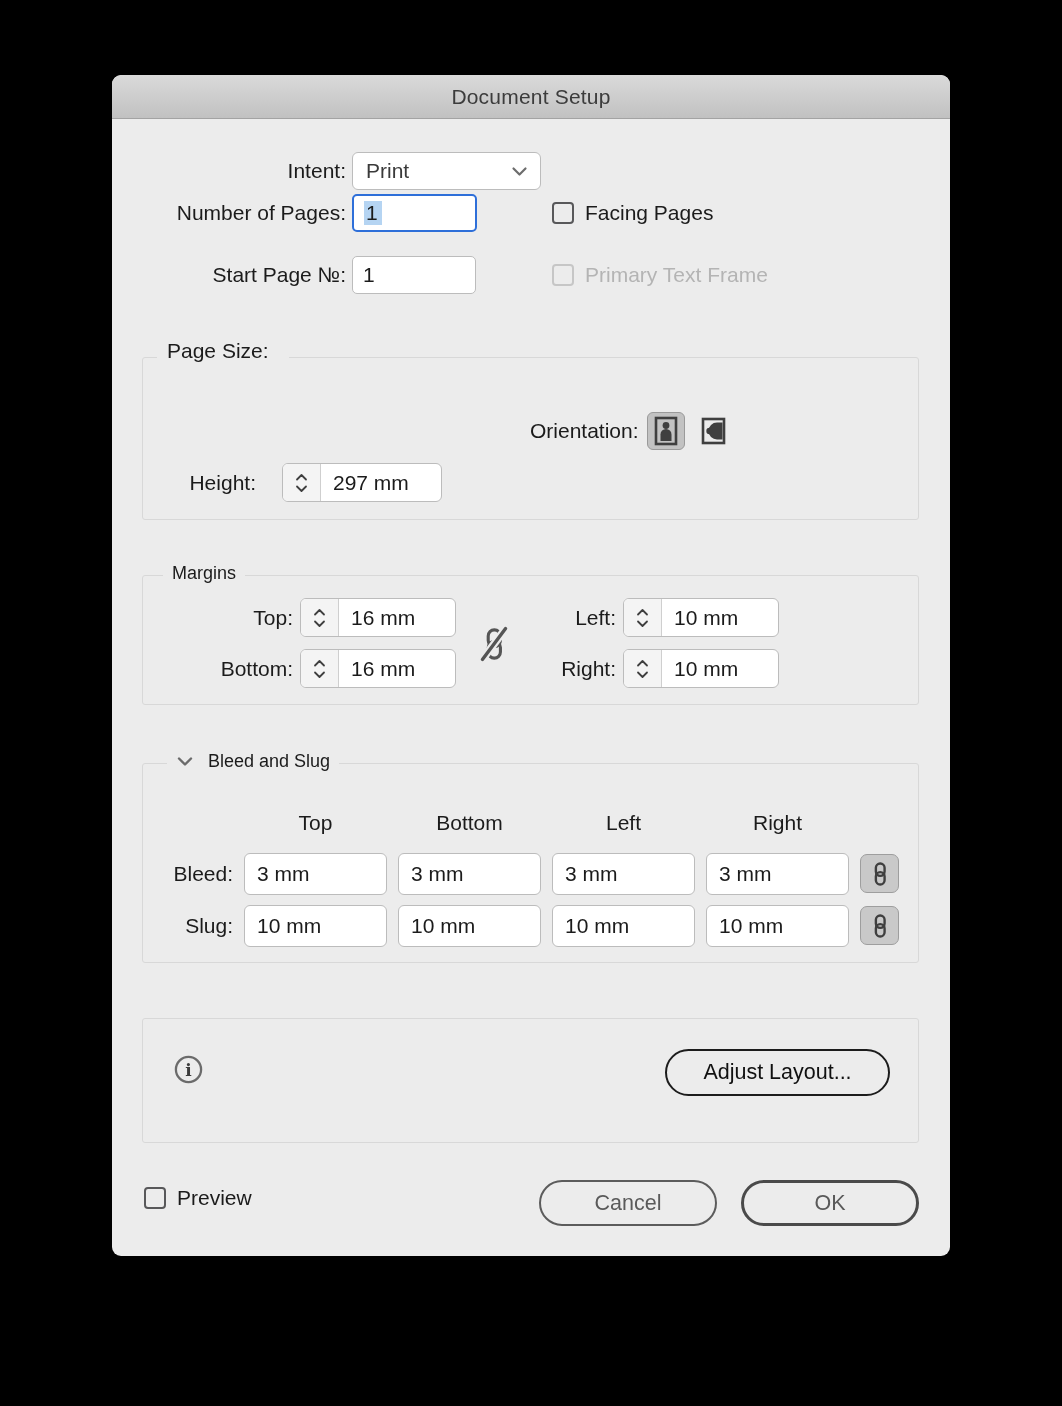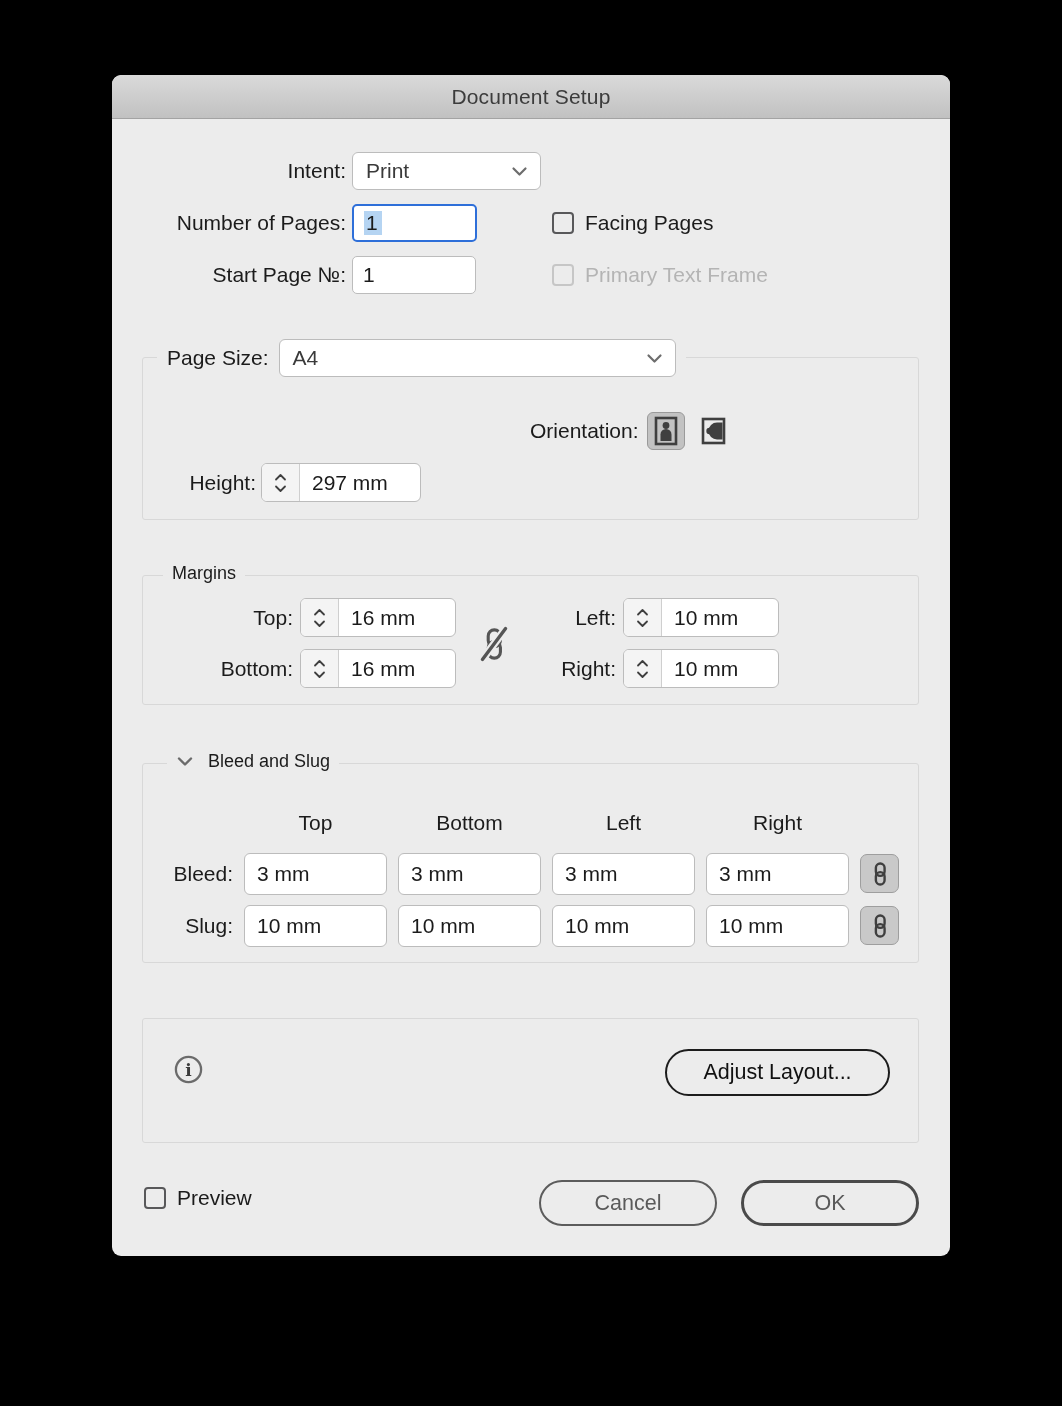--- a/index.html
+++ b/index.html
@@ -107,21 +107,21 @@
     <div class="select ctrl-gap" style="width:189px;">
       <span>Print</span>
       <span style="display:flex;">
         <svg width="17" height="11" viewBox="0 0 17 11">
             <path d="M2.5 2.5 L8.5 8.5 L14.5 2.5" fill="none" stroke="#6d6d6d" stroke-width="2.2" stroke-linecap="round" stroke-linejoin="round"></path>
           </svg>
       </span>
     </div>
   </div>
 
-  <div class="form-row" style="top:129px;">
+  <div class="form-row" style="top:119px;">
     <span class="lbl form-label">Number of Pages:</span>
     <div class="inputbox focused ctrl-gap" style="width:125px;">
       <span class="sel-text">1</span>
     </div>
     <div style="margin-left:75px;display:flex;align-items:center;">
       <span class="checkbox"></span>
       <span class="lbl check-label">Facing Pages</span>
     </div>
   </div>
 
@@ -132,34 +132,26 @@
     </div>
     <div style="margin-left:76px;display:flex;align-items:center;">
       <span class="checkbox disabled"></span>
       <span class="lbl check-label disabled">Primary Text Frame</span>
     </div>
   </div>
 
   <div class="group" style="left:30px;top:282px;width:777px;height:163px;">
     <div class="legend-ctrl">
       <span class="lbl" style="margin-right:10px;">Page Size:</span>
-      <div class="select" style="width:397px;">
-        <span>A4</span>
-        <span style="display:flex;">
-          <svg width="17" height="11" viewBox="0 0 17 11">
-              <path d="M2.5 2.5 L8.5 8.5 L14.5 2.5" fill="none" stroke="#6d6d6d" stroke-width="2.2" stroke-linecap="round" stroke-linejoin="round"></path>
-            </svg>
-        </span>
-      </div>
     </div>
 
 
     <div style="position:absolute;top:105px;left:0;display:flex;align-items:center;height:39px;">
       <span class="lbl" style="width:113px;text-align:right;">Height:</span>
-      <div class="stepfield" style="margin-left:5px;width:160px;">
+      <div class="stepfield" style="margin-left:26px;width:160px;">
         <span class="step">
           <svg width="13" height="8" viewBox="0 0 13 8">
               <path d="M2 6.5 L6.5 2 L11 6.5" fill="none" stroke="#3f3f3f" stroke-width="1.8" stroke-linecap="round" stroke-linejoin="round"></path>
             </svg>
           <svg width="13" height="8" viewBox="0 0 13 8">
               <path d="M2 1.5 L6.5 6 L11 1.5" fill="none" stroke="#3f3f3f" stroke-width="1.8" stroke-linecap="round" stroke-linejoin="round"></path>
             </svg>
         </span>
         <span class="val">297 mm</span>
       </div>

